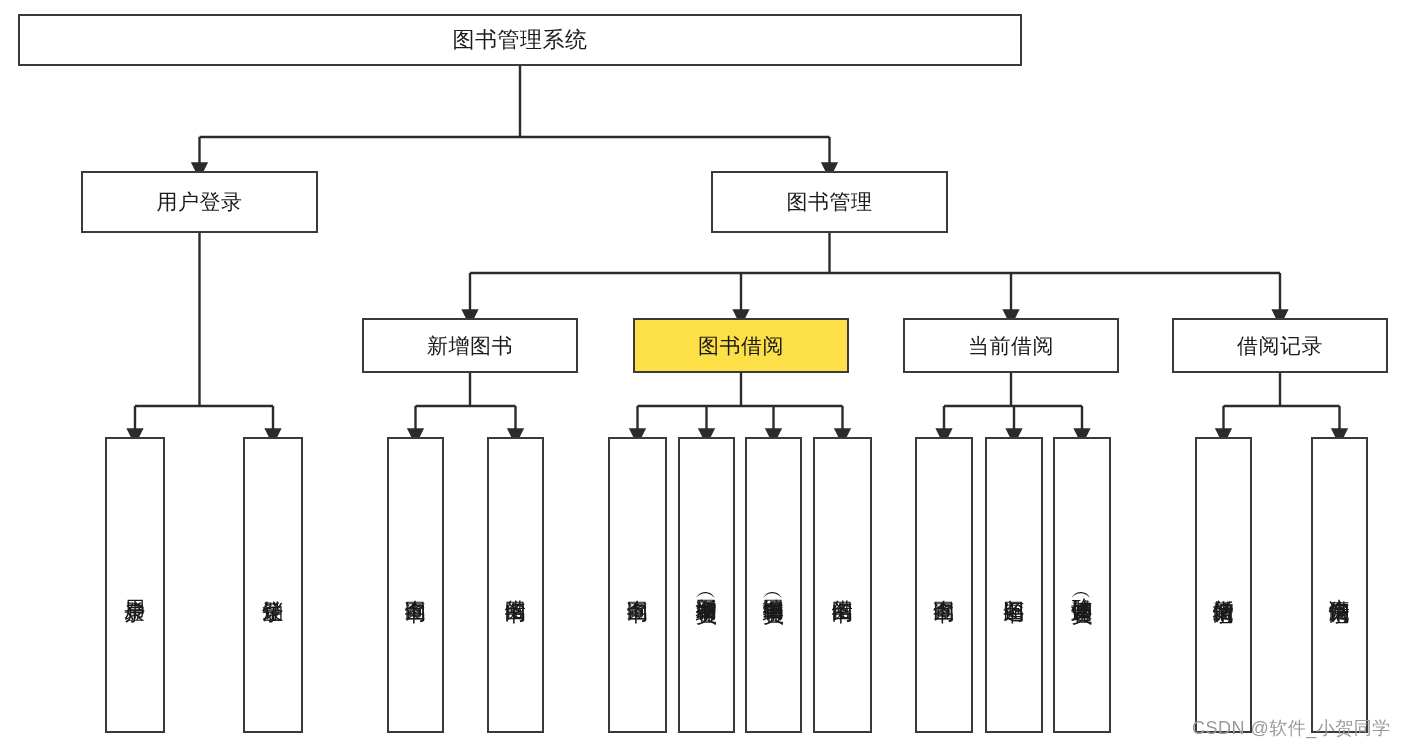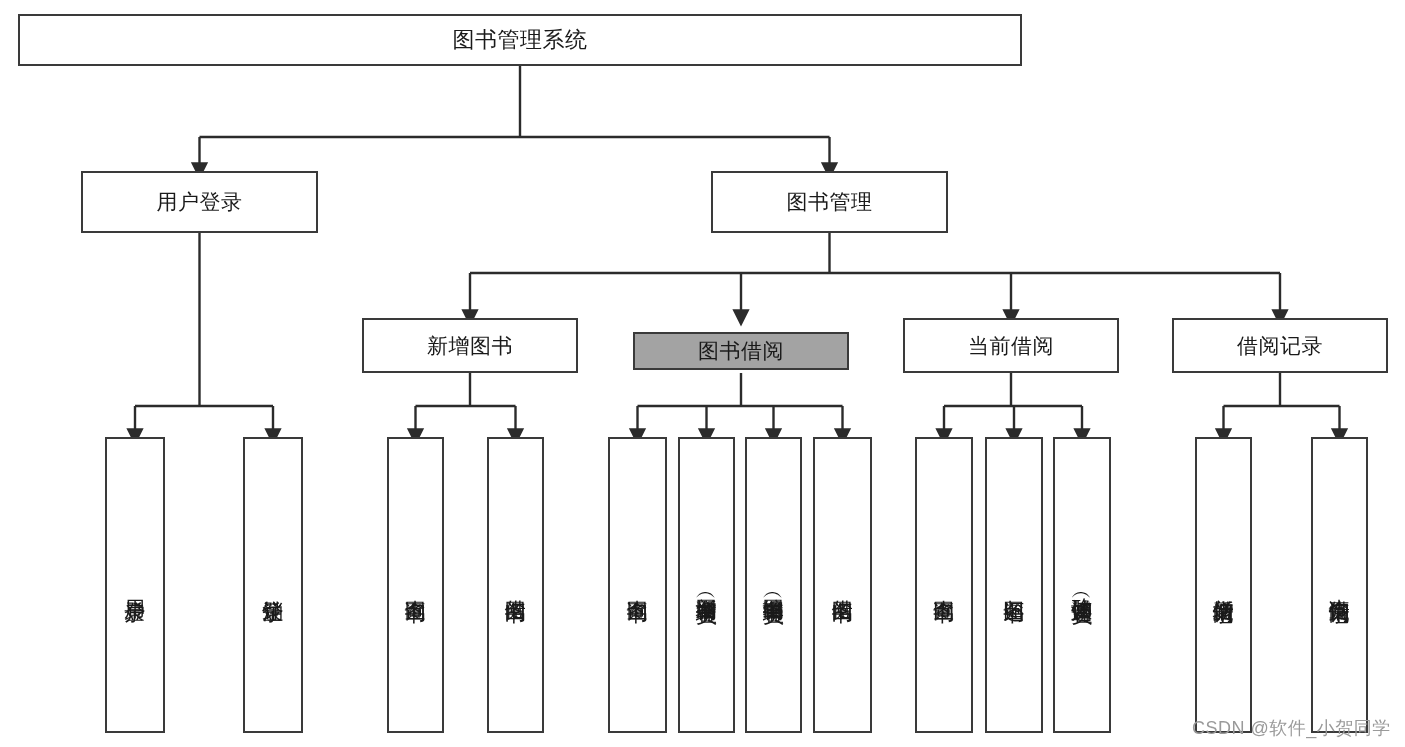--- a/index.html
+++ b/index.html
@@ -127,21 +127,21 @@
       </div>
       <div class="node-box leaf" style="left: 105px; top: 437px; width: 60px; height: 296px; border-color: rgb(58, 58, 58); background: rgb(255, 255, 255);">
         <span class="node-label-v" style="color: rgb(26, 26, 26);">用户登录</span>
       </div>
       <div class="node-box leaf" style="left: 243px; top: 437px; width: 60px; height: 296px; border-color: rgb(58, 58, 58); background: rgb(255, 255, 255);">
         <span class="node-label-v" style="color: rgb(26, 26, 26);">注销登录</span>
       </div>
       <div class="node-box level2" style="left: 362px; top: 318px; width: 216px; height: 55px; border-color: rgb(58, 58, 58); background: rgb(255, 255, 255);">
         <span class="node-label-h" style="color: rgb(26, 26, 26);">新增图书</span>
       </div>
-      <div class="node-box level2" style="left: 633px; top: 332px; width: 216px; height: 38px; border-color: rgb(58, 58, 58); background: #a3a3a3;">
+      <div class="node-box level2" style="left: 633px; top: 318px; width: 216px; height: 55px; border-color: rgb(58, 58, 58); background: #fde047;">
         <span class="node-label-h" style="color: rgb(26, 26, 26);">图书借阅</span>
       </div>
       <div class="node-box level2" style="left: 903px; top: 318px; width: 216px; height: 55px; border-color: rgb(58, 58, 58); background: rgb(255, 255, 255);">
         <span class="node-label-h" style="color: rgb(26, 26, 26);">当前借阅</span>
       </div>
       <div class="node-box level2" style="left: 1172px; top: 318px; width: 216px; height: 55px; border-color: rgb(58, 58, 58); background: rgb(255, 255, 255);">
         <span class="node-label-h" style="color: rgb(26, 26, 26); text-align: center;">借阅记录</span>
       </div>
       <div class="node-box leaf" style="left: 387px; top: 437px; width: 57px; height: 296px; border-color: rgb(58, 58, 58); background: rgb(255, 255, 255);">
         <span class="node-label-v" style="color: rgb(26, 26, 26);">查询图书</span>

